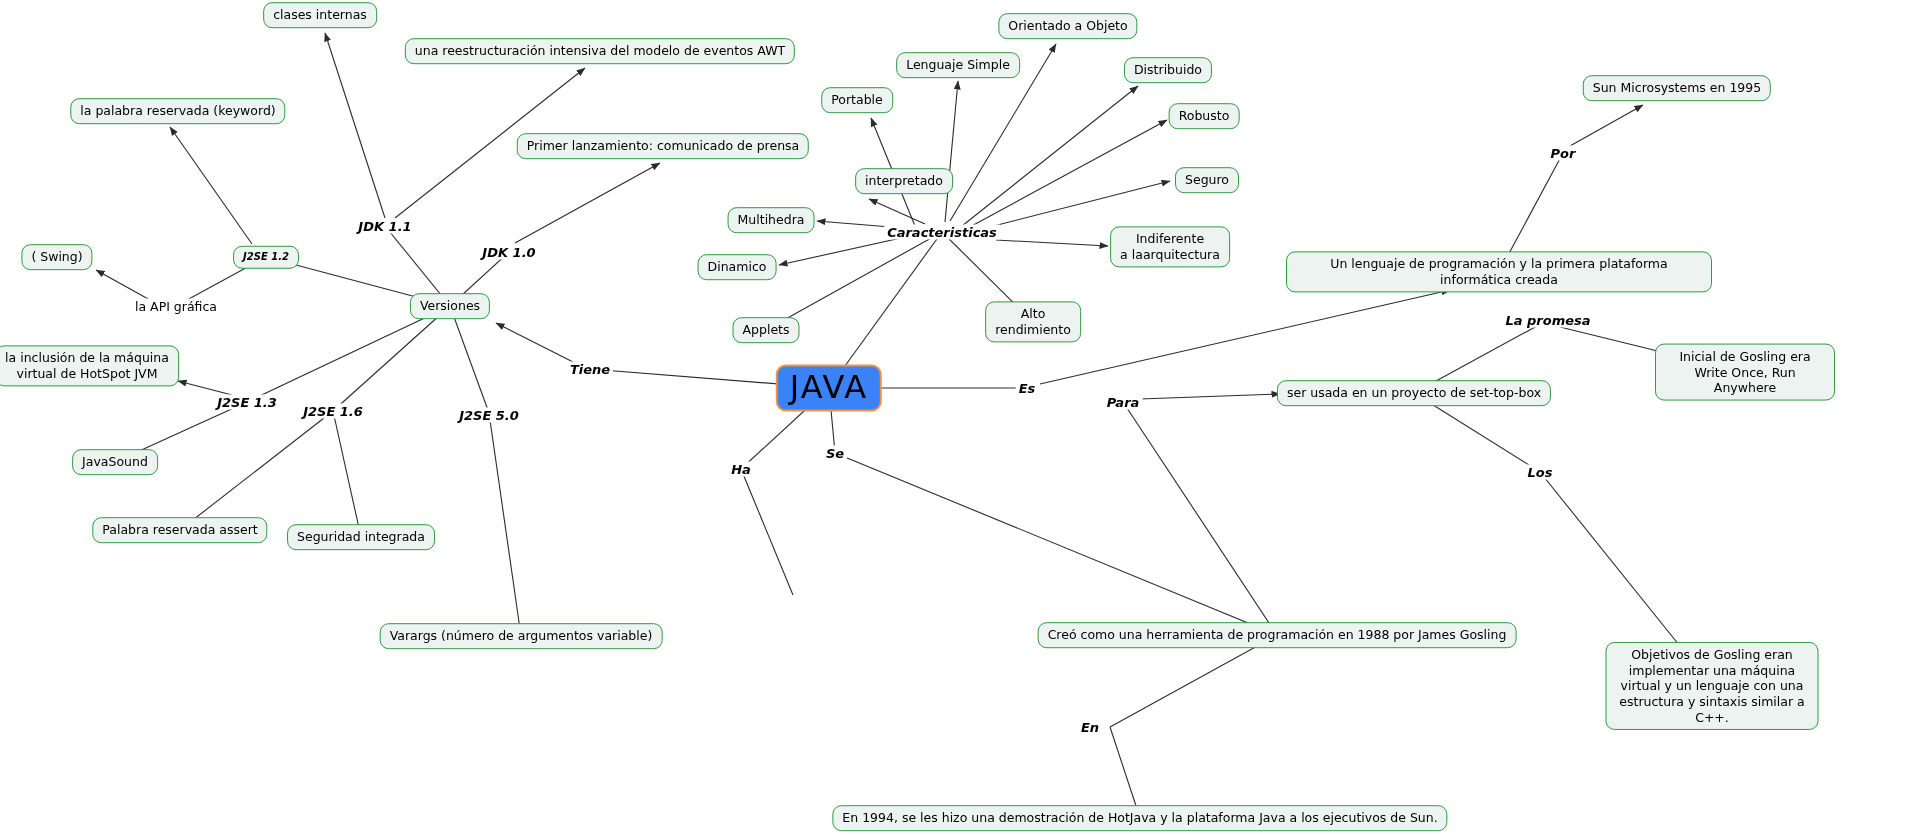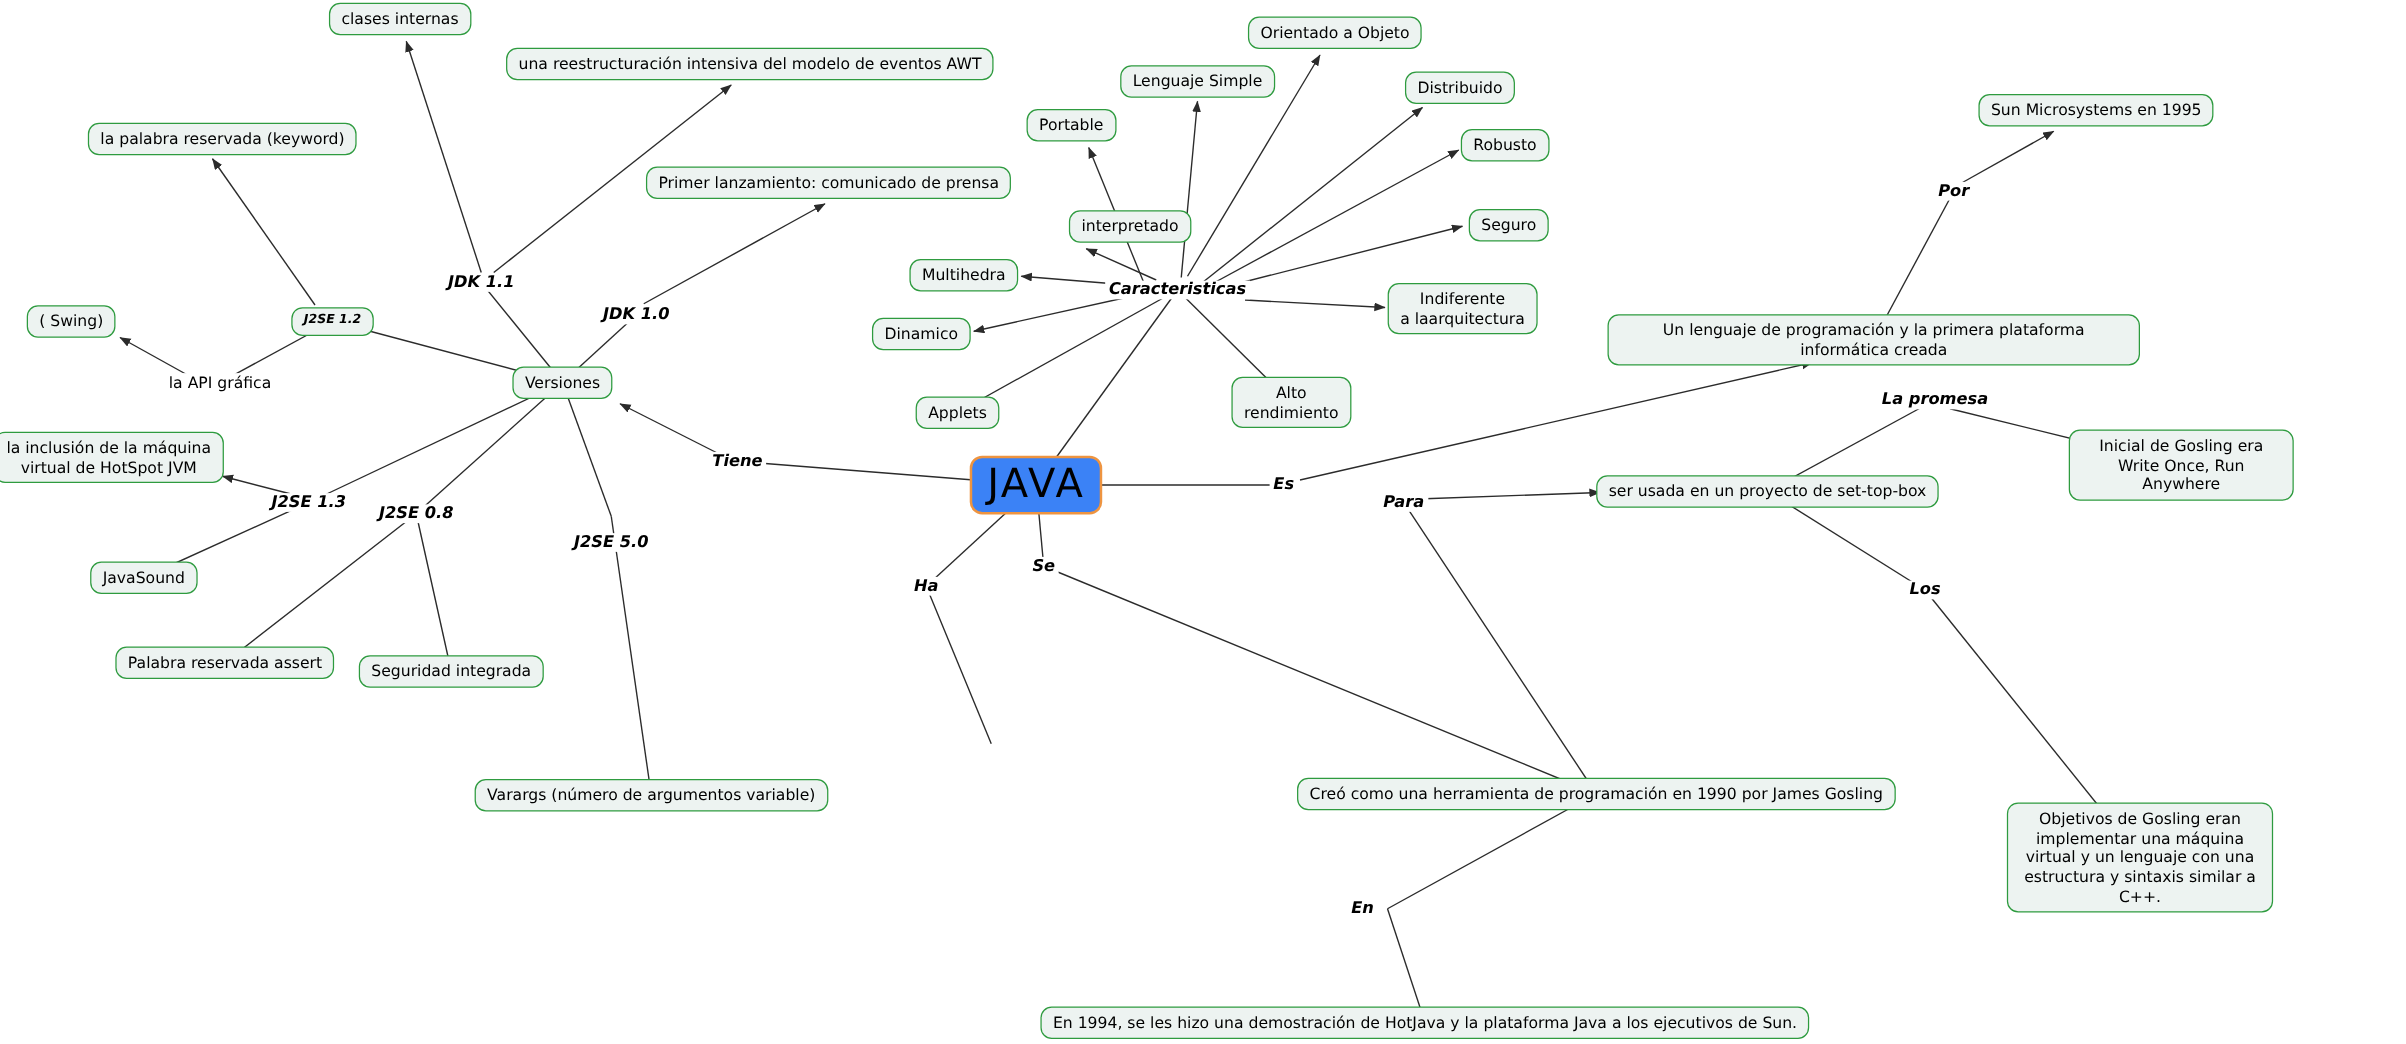--- a/index.html
+++ b/index.html
@@ -133,21 +133,21 @@
     <div class="node" style="left: 178px; top: 111px;">la palabra reservada (keyword)</div>
     <div class="node" style="left: 663px; top: 146px;">Primer lanzamiento: comunicado de prensa</div>
     <div class="node" style="left: 57px; top: 257px;">( Swing)</div>
     <div class="node concept-bold" style="left: 266px; top: 257px;">J2SE 1.2</div>
     <div class="node" style="left: 87px; top: 366px;">la inclusión de la máquina
 virtual de HotSpot JVM</div>
     <div class="node" style="left: 115px; top: 462px;">JavaSound</div>
     <div class="node" style="left: 180px; top: 530px;">Palabra reservada assert</div>
     <div class="node" style="left: 361px; top: 537px;">Seguridad integrada</div>
     <div class="node" style="left: 521px; top: 636px;">Varargs (número de argumentos variable)</div>
-    <div class="node" style="left: 1277px; top: 635px;">Creó como una herramienta de programación en 1990 por James Gosling</div>
+    <div class="node" style="left: 1277px; top: 635px;">Creó como una herramienta de programación en 1988 por James Gosling</div>
     <div class="node" style="left: 1140px; top: 818px;">En 1994, se les hizo una demostración de HotJava y la plataforma Java a los ejecutivos de Sun.</div>
     <div class="node" style="left: 1712px; top: 686px;">Objetivos de Gosling eran implementar una máquina
 virtual y un lenguaje con una estructura y sintaxis similar a C++.</div>
     <div class="node" style="left: 1414px; top: 393px;">ser usada en un proyecto de set-top-box</div>
     <div class="node" style="left: 1499px; top: 272px;">Un lenguaje de programación y la primera plataforma informática creada</div>
     <div class="node" style="left: 1677px; top: 88px;">Sun Microsystems en 1995</div>
     <div class="node" style="left: 1745px; top: 372px;">Inicial de Gosling era Write Once, Run Anywhere</div>
     <div class="node" style="left: 857px; top: 100px;">Portable</div>
     <div class="node" style="left: 958px; top: 65px;">Lenguaje  Simple</div>
     <div class="node" style="left: 1068px; top: 26px;">Orientado a Objeto</div>
@@ -158,22 +158,22 @@
 a laarquitectura</div>
     <div class="node" style="left: 904px; top: 181px;">interpretado</div>
     <div class="node" style="left: 771px; top: 220px;">Multihedra</div>
     <div class="node" style="left: 737px; top: 267px;">Dinamico</div>
     <div class="node" style="left: 766px; top: 330px;">Applets</div>
     <div class="node" style="left: 1033px; top: 322px;">Alto
 rendimiento</div>
     <div class="linklabel" style="left: 385px; top: 226px;">JDK 1.1</div>
     <div class="linklabel" style="left: 509px; top: 252px;">JDK 1.0</div>
     <div class="linklabel" style="left: 247px; top: 402px;">J2SE 1.3</div>
-    <div class="linklabel" style="left: 333px; top: 411px;">J2SE 0.8</div>
-    <div class="linklabel" style="left: 489px; top: 434px;">J2SE 5.0</div>
+    <div class="linklabel" style="left: 333px; top: 411px;">J2SE 1.6</div>
+    <div class="linklabel" style="left: 489px; top: 415px;">J2SE 5.0</div>
     <div class="linklabel" style="left: 590px; top: 369px;">Tiene</div>
     <div class="linklabel" style="left: 942px; top: 232px;">Caracteristicas</div>
     <div class="linklabel" style="left: 1027px; top: 388px;">Es</div>
     <div class="linklabel" style="left: 1123px; top: 402px;">Para</div>
     <div class="linklabel" style="left: 835px; top: 453px;">Se</div>
     <div class="linklabel" style="left: 741px; top: 469px;">Ha</div>
     <div class="linklabel" style="left: 1563px; top: 153px;">Por</div>
     <div class="linklabel" style="left: 1548px; top: 320px;">La promesa</div>
     <div class="linklabel" style="left: 1540px; top: 472px;">Los</div>
     <div class="linklabel" style="left: 1090px; top: 727px;">En</div>

